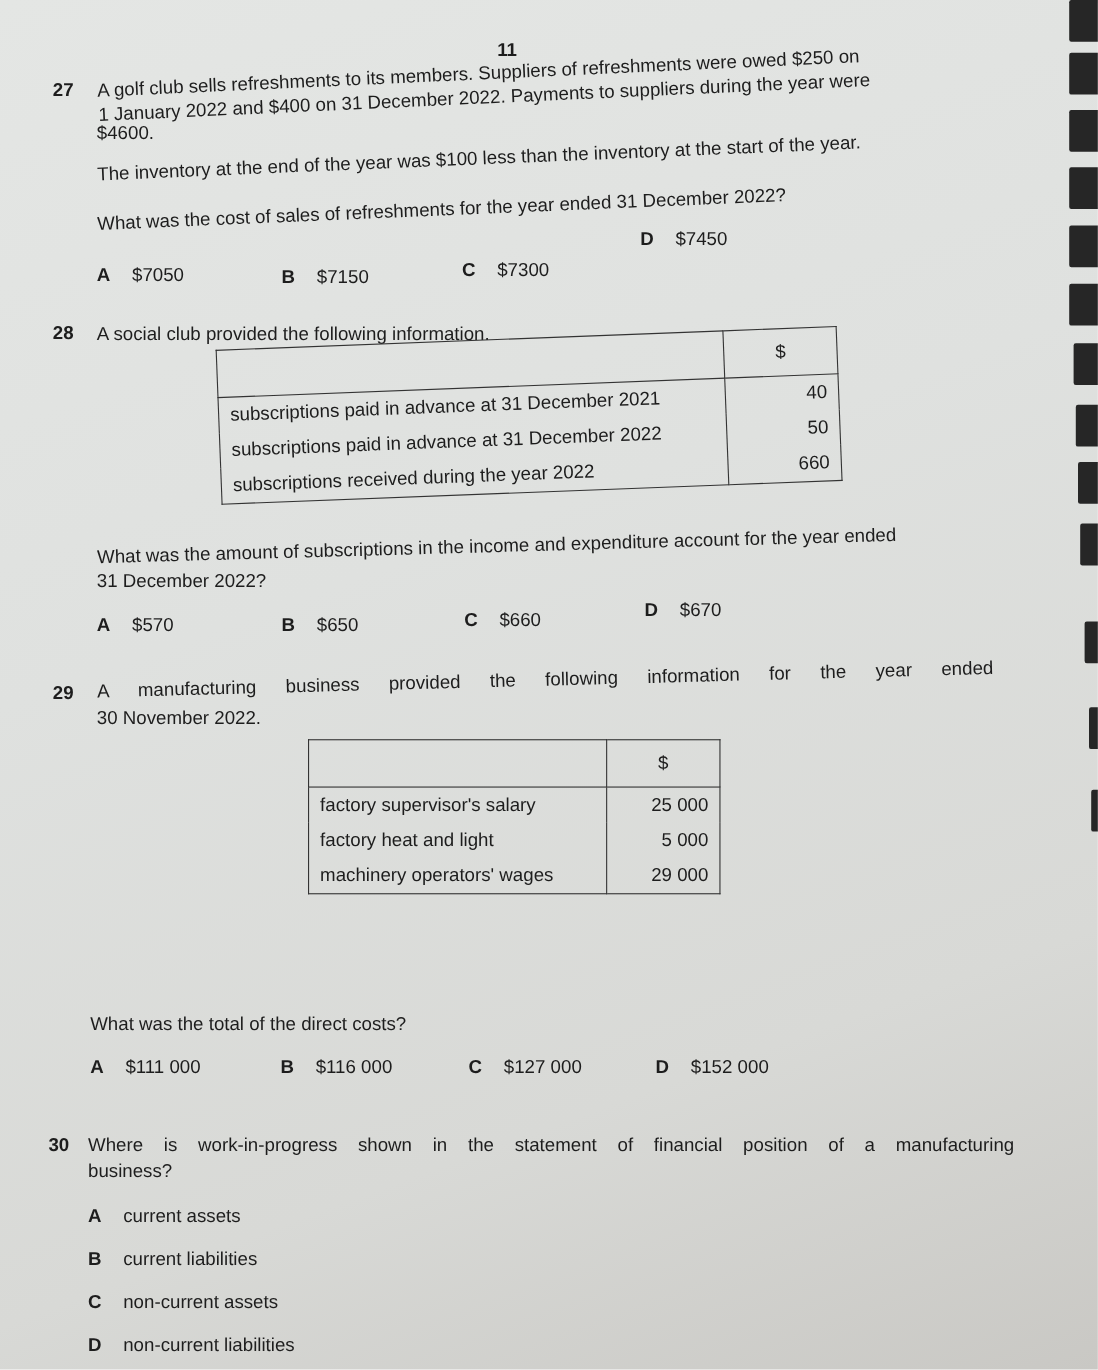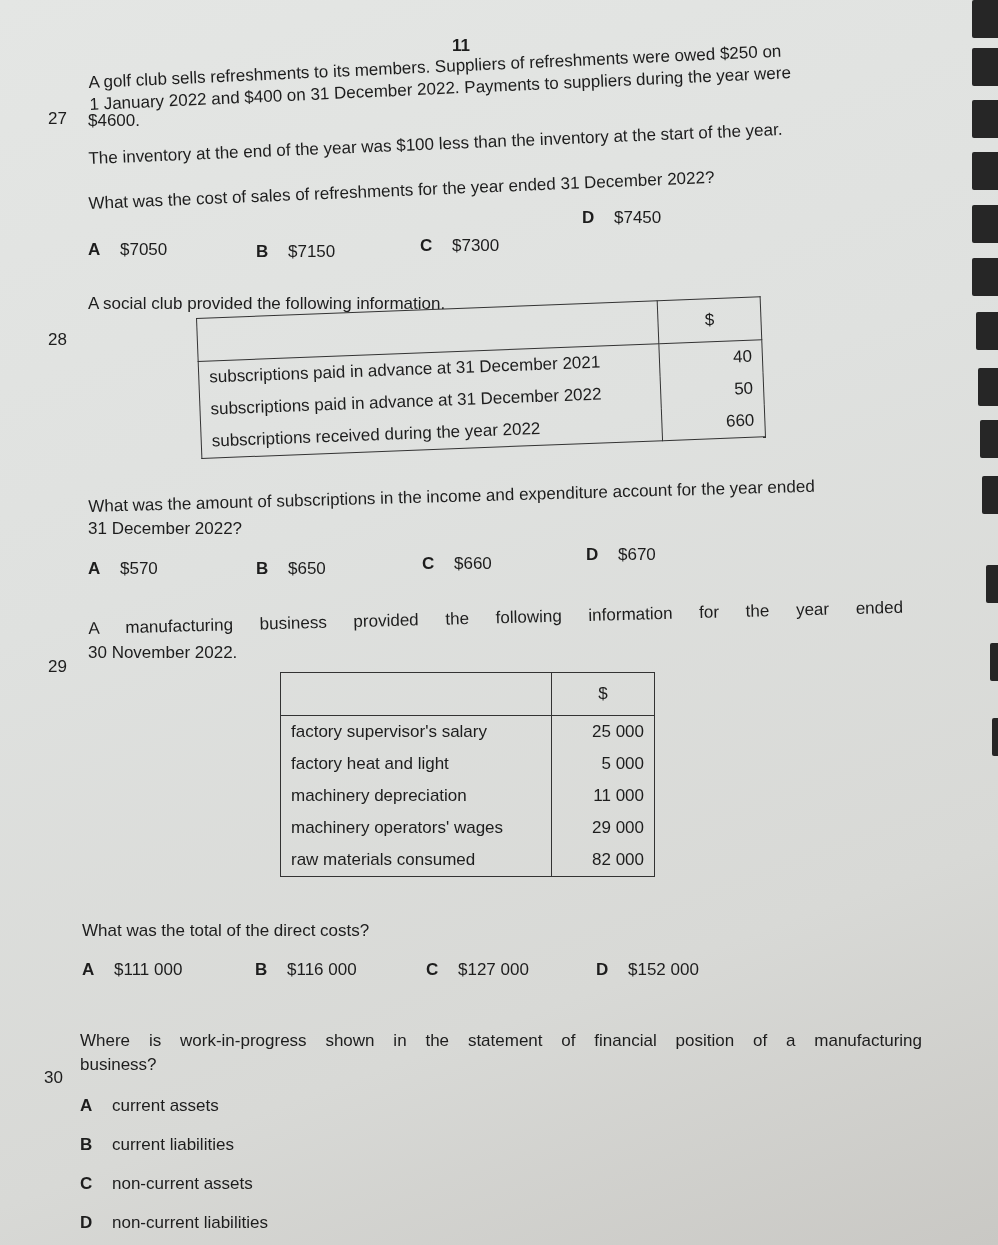--- a/index.html
+++ b/index.html
@@ -4,21 +4,21 @@
 <style>
   html, body { margin:0; padding:0; }
   body {
     width:998px; height:1245px; overflow:hidden; position:relative;
     background: linear-gradient(160deg, #e4e6e4 0%, #dfe1df 40%, #d8d9d6 75%, #c9c8c4 100%);
     font-family: "Liberation Sans", sans-serif;
     color:#1d1d1d;
   }
   .page-num { position:absolute; left:452px; top:36px; font-size:17px; font-weight:bold; }
   .q { position:absolute; font-size:17px; line-height:22px; }
-  .qnum { position:absolute; font-weight:normal; font-size:17px;margin-top:37px; }
+  .qnum { position:absolute; font-weight:bold; font-size:17px; }
   .opt { position:absolute; font-size:17px; }
   .opt .l { font-weight:bold; display:inline-block; width:32px; }
   .rot27 { transform: rotate(-4deg); transform-origin: left top; }
   table.info { position:absolute; border-collapse:collapse; font-size:17px; }
   table.info td { border-left:1.5px solid #333; border-right:1.5px solid #333; padding:6px 10px; }
   table.info tr.head td { border-top:1.5px solid #333; border-bottom:1.5px solid #333; height:30px; text-align:center; }
   table.info tr:last-child td { border-bottom:1.5px solid #333; }
   table.info td.amt { text-align:right; width:82px; }
   .binder { position:absolute; right:0; width:26px; height:38px; background:#262626; border-radius:2px 0 0 2px; }
 </style>
@@ -87,30 +87,22 @@
         </tr>
     <tr>
           <td>factory supervisor's salary</td>
           <td class="amt">25 000</td>
         </tr>
     <tr>
           <td>factory heat and light</td>
           <td class="amt">5 000</td>
         </tr>
     <tr>
-          <td>machinery depreciation</td>
-          <td class="amt">11 000</td>
-        </tr>
-    <tr>
           <td>machinery operators' wages</td>
           <td class="amt">29 000</td>
-        </tr>
-    <tr>
-          <td>raw materials consumed</td>
-          <td class="amt">82 000</td>
         </tr>
   </tbody>
     </table>
   <div class="q" style="left:82px;top:920px">What was the total of the direct costs?</div>
   <div class="opt" style="left:82px;top:960px"><span class="l">A</span><span>$111 000</span></div>
   <div class="opt" style="left:255px;top:960px"><span class="l">B</span><span>$116 000</span></div>
   <div class="opt" style="left:426px;top:960px"><span class="l">C</span><span>$127 000</span></div>
   <div class="opt" style="left:596px;top:960px"><span class="l">D</span><span>$152 000</span></div>
 </div>
 

